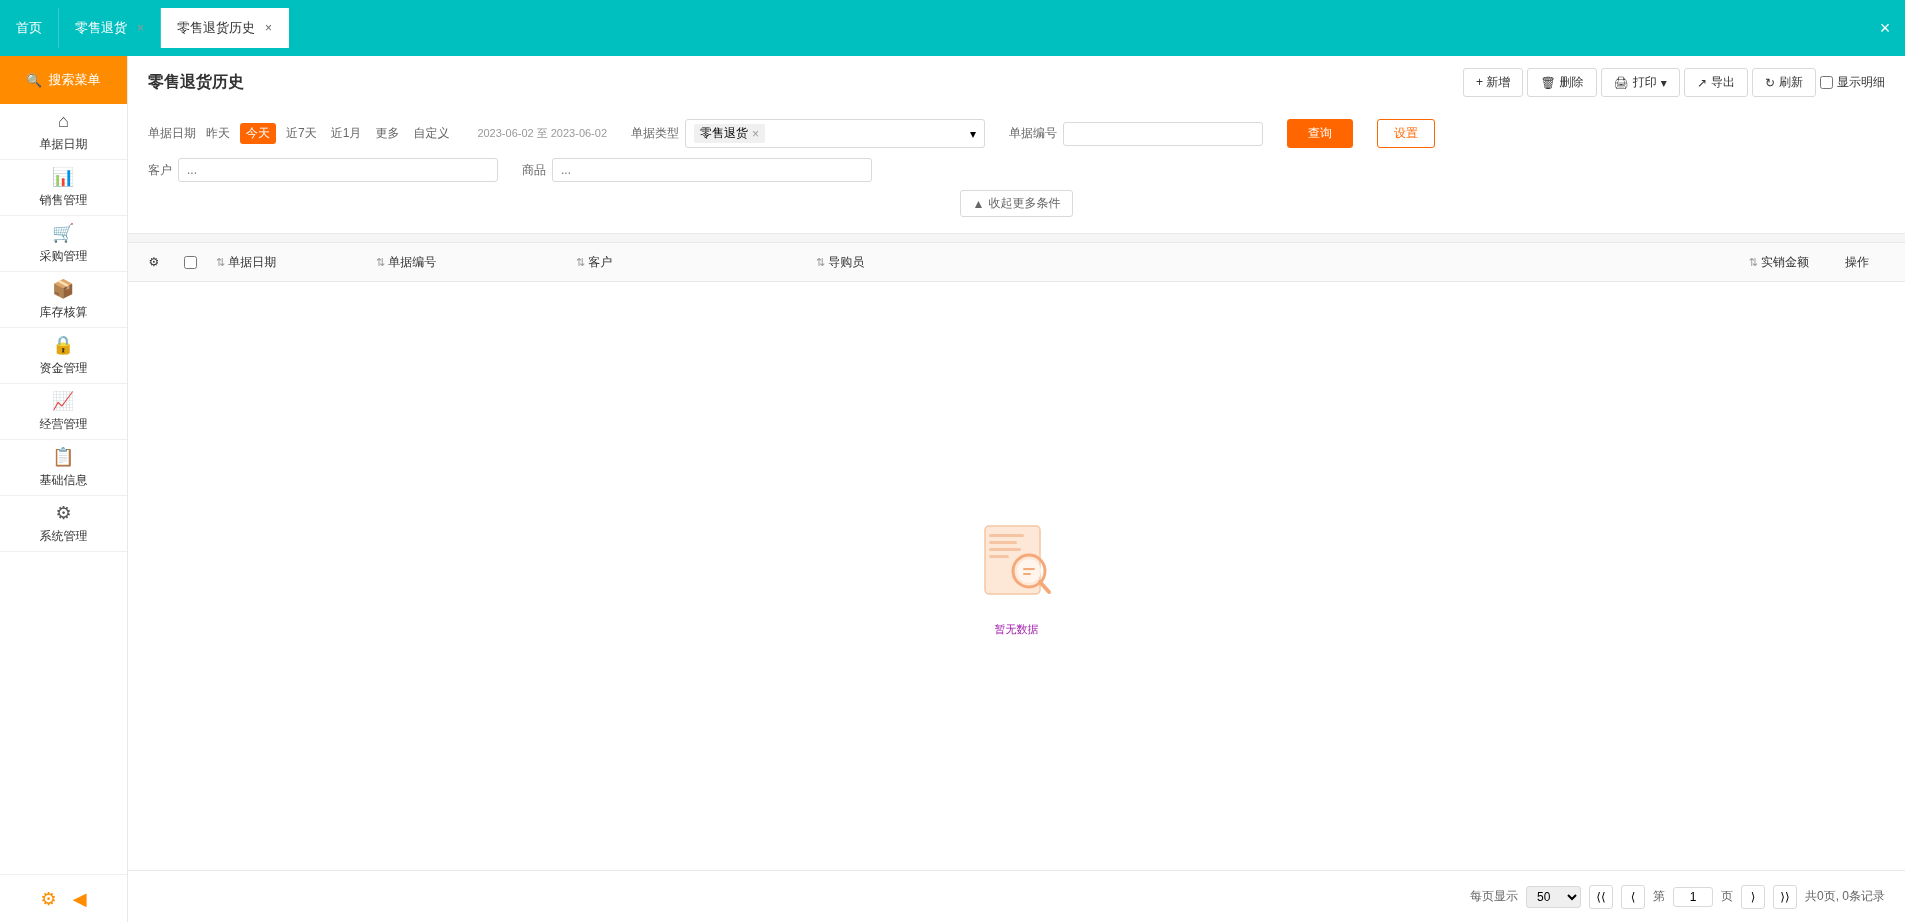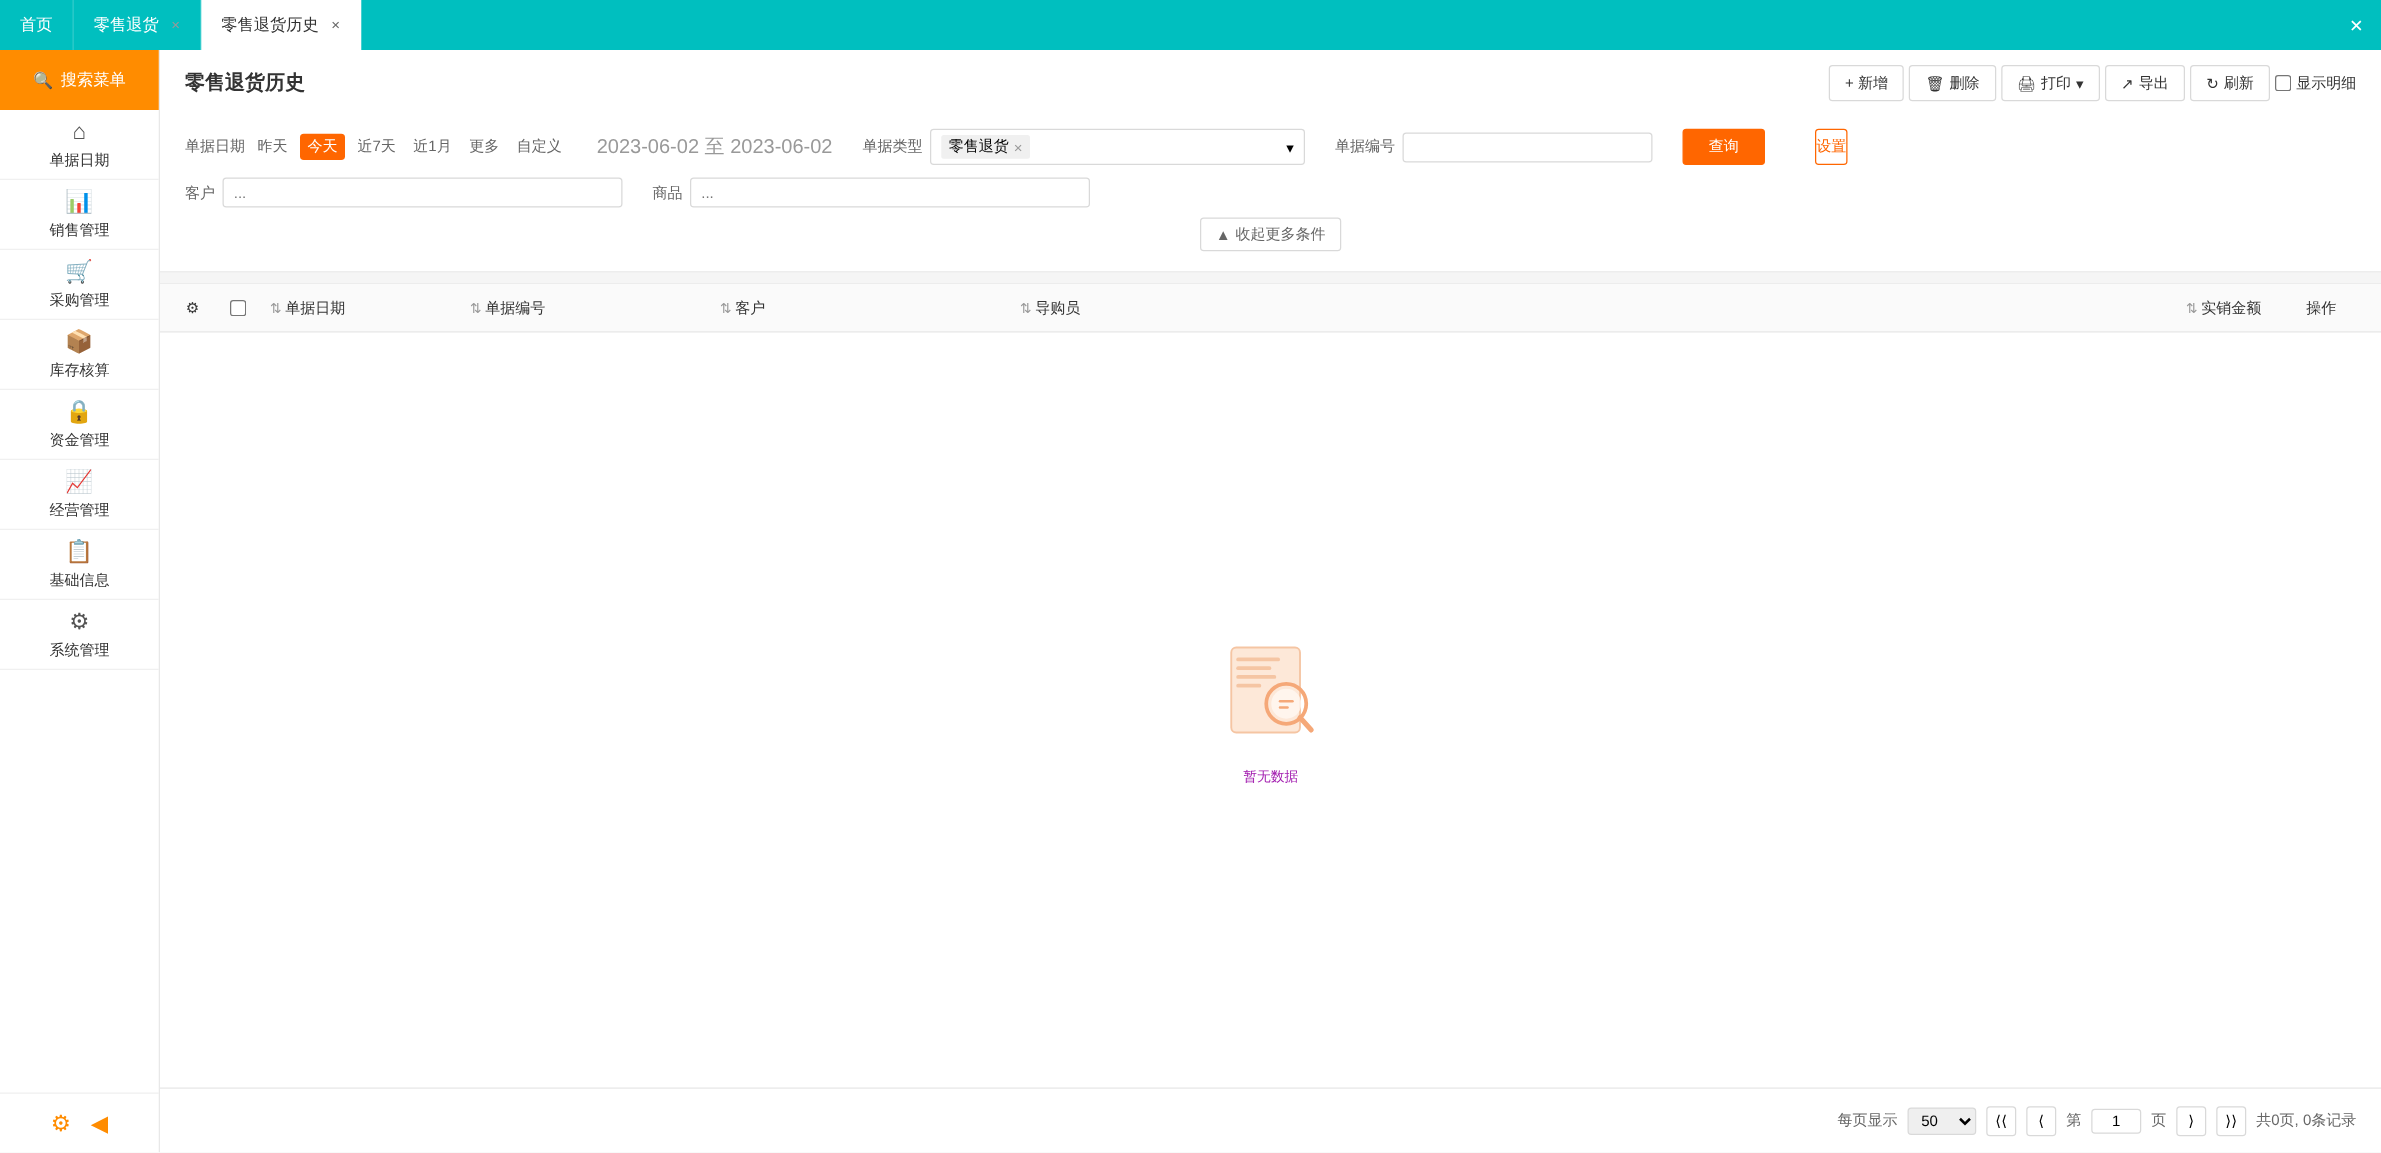--- a/index.html
+++ b/index.html
@@ -1,20 +1,20 @@
 <!DOCTYPE html>
 <html><head>
   <meta charset="utf-8">
   <style>
     * { box-sizing: border-box; margin: 0; padding: 0; font-family: 'Microsoft YaHei', Arial, sans-serif; }
     body { display: flex; flex-direction: column; height: 922px; width: 1905px; overflow: hidden; background: #f5f5f5; }
 
     
     .top-bar {
-      height: 40px;
+      height: 56px;
       background: #00bfbf;
       display: flex;
       align-items: center;
       padding: 0 0 0 0;
       flex-shrink: 0;
     }
     .tab-item {
       height: 40px;
       padding: 0 16px;
       display: flex;
@@ -198,21 +198,21 @@
       cursor: pointer;
       padding: 2px 4px;
     }
     .date-shortcut.active {
       background: #ff6600;
       color: #fff;
       border-radius: 3px;
       padding: 2px 6px;
     }
     .date-range {
-      font-size: 16px;
+      font-size: 11px;
       color: #999;
     }
     .filter-input {
       border: 1px solid #d9d9d9;
       border-radius: 3px;
       padding: 4px 8px;
       font-size: 12px;
       width: 200px;
       color: #999;
       cursor: pointer;
@@ -477,21 +477,21 @@
           </div>
 
           <div class="filter-item">
             <span class="filter-label">单据编号</span>
             <input class="filter-input" type="text" style="width: 200px;">
           </div>
 
           <button class="toolbar-btn primary" style="padding: 5px 20px;">
             <span>查询</span>
           </button>
-          <button class="toolbar-btn secondary" style="padding: 5px 0; margin-left: 16px;">
+          <button class="toolbar-btn secondary" style="padding: 5px 16px;">
             <span>设置</span>
           </button>
         </div>
         <div class="filter-row" style="margin-bottom:0;">
 
           <div class="filter-item">
             <span class="filter-label">客户</span>
             <input class="filter-input" type="text" placeholder="..." style="width: 320px;">
           </div>
 

